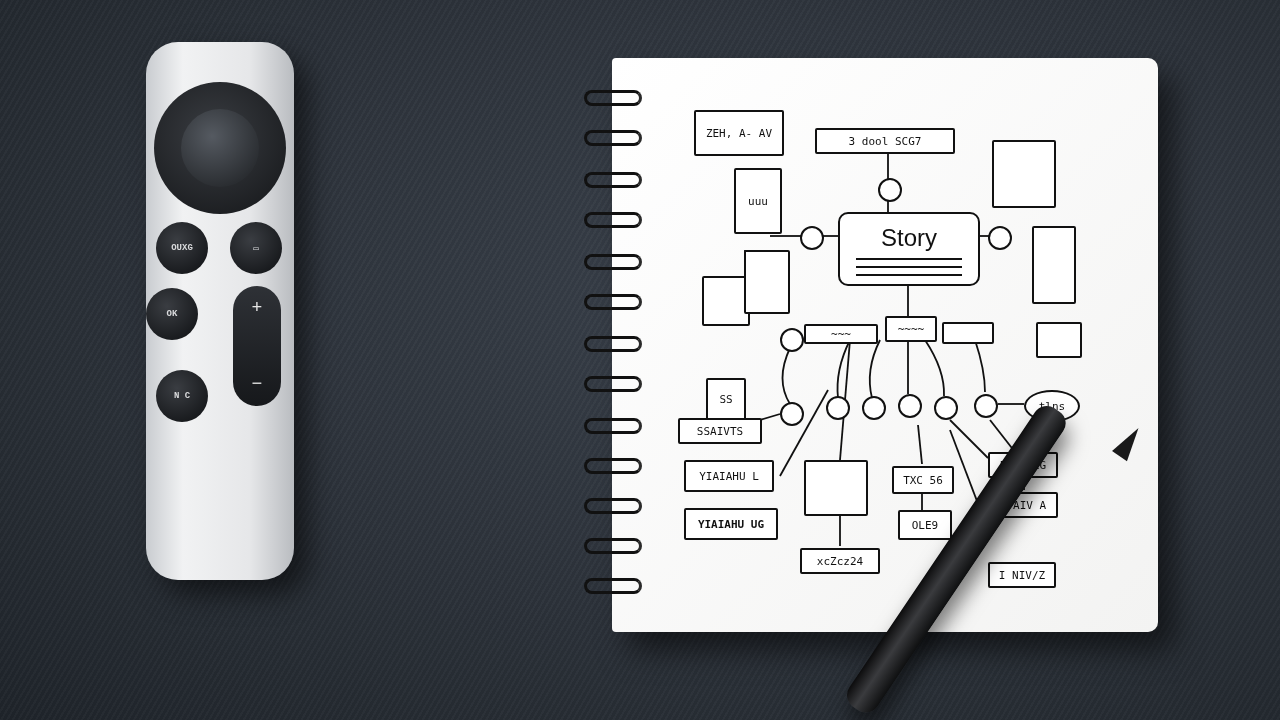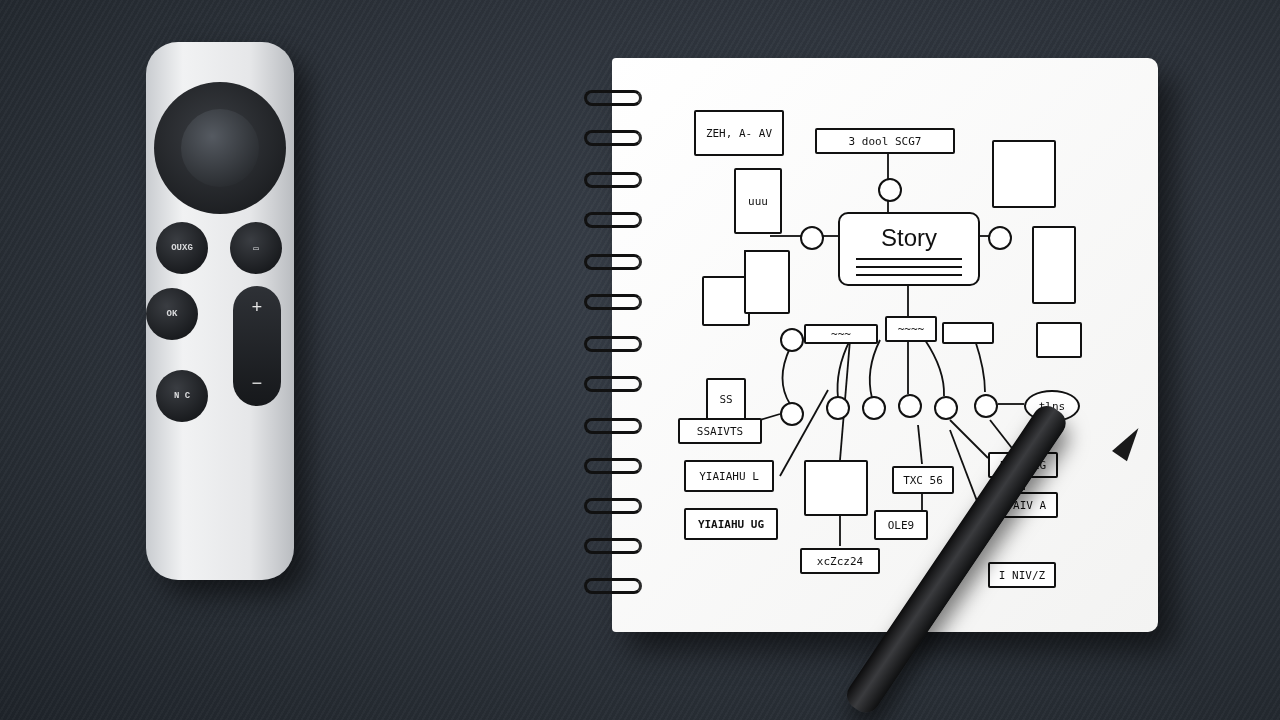--- a/index.html
+++ b/index.html
@@ -180,19 +180,19 @@
 <div class="node" style="left:934px;top:396px;"></div>
 <div class="node" style="left:974px;top:394px;"></div>
 <div class="box" style="left:678px;top:410px;width:80px;height:22px;margin-top:8px;">SSAIVTS</div>
 <div class="box" style="left:1024px;top:390px;width:52px;height:28px;border-radius:50%;">tlns</div>
 
 <div class="box" style="left:684px;top:460px;width:86px;height:28px;">YIAIAHU L</div>
 <div class="box" style="left:684px;top:508px;width:90px;height:28px;font-weight:bold;">YIAIAHU UG</div>
 <div class="box" style="left:804px;top:460px;width:60px;height:52px;"></div>
 <div class="box" style="left:800px;top:548px;width:76px;height:22px;">xcZcz24</div>
 <div class="box" style="left:892px;top:466px;width:58px;height:24px;">TXC 56</div>
-<div class="box" style="left:874px;top:510px;width:50px;height:26px;">OLE9</div>
+<div class="box" style="left:898px;top:510px;width:50px;height:26px;">OLE9</div>
 <div class="box" style="left:988px;top:452px;width:66px;height:22px;">ESSOV2G</div>
 <div class="box" style="left:988px;top:492px;width:66px;height:22px;">E/AIV A</div>
 <div class="box" style="left:988px;top:530px;width:64px;height:22px;margin-top:32px;">I NIV/Z</div>
 
 <div class="pen"></div>
 <div class="pen-nib"></div>
 
 </body></html>

